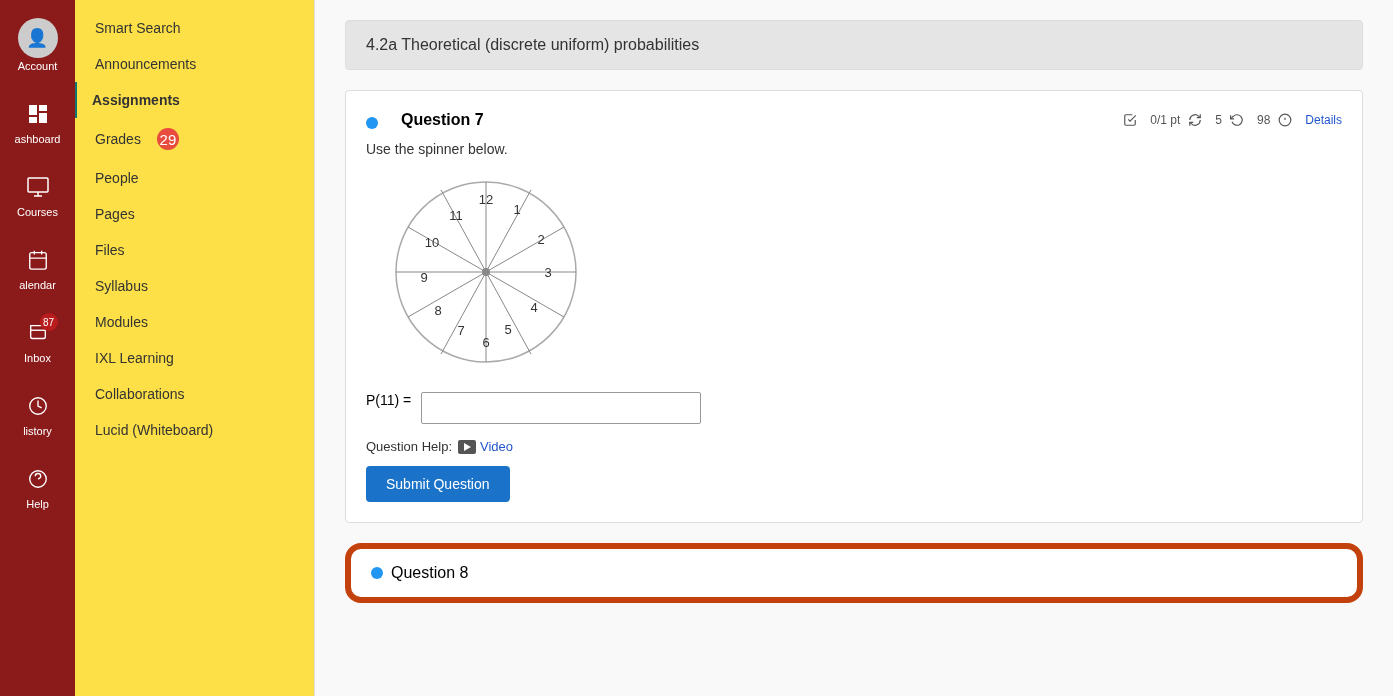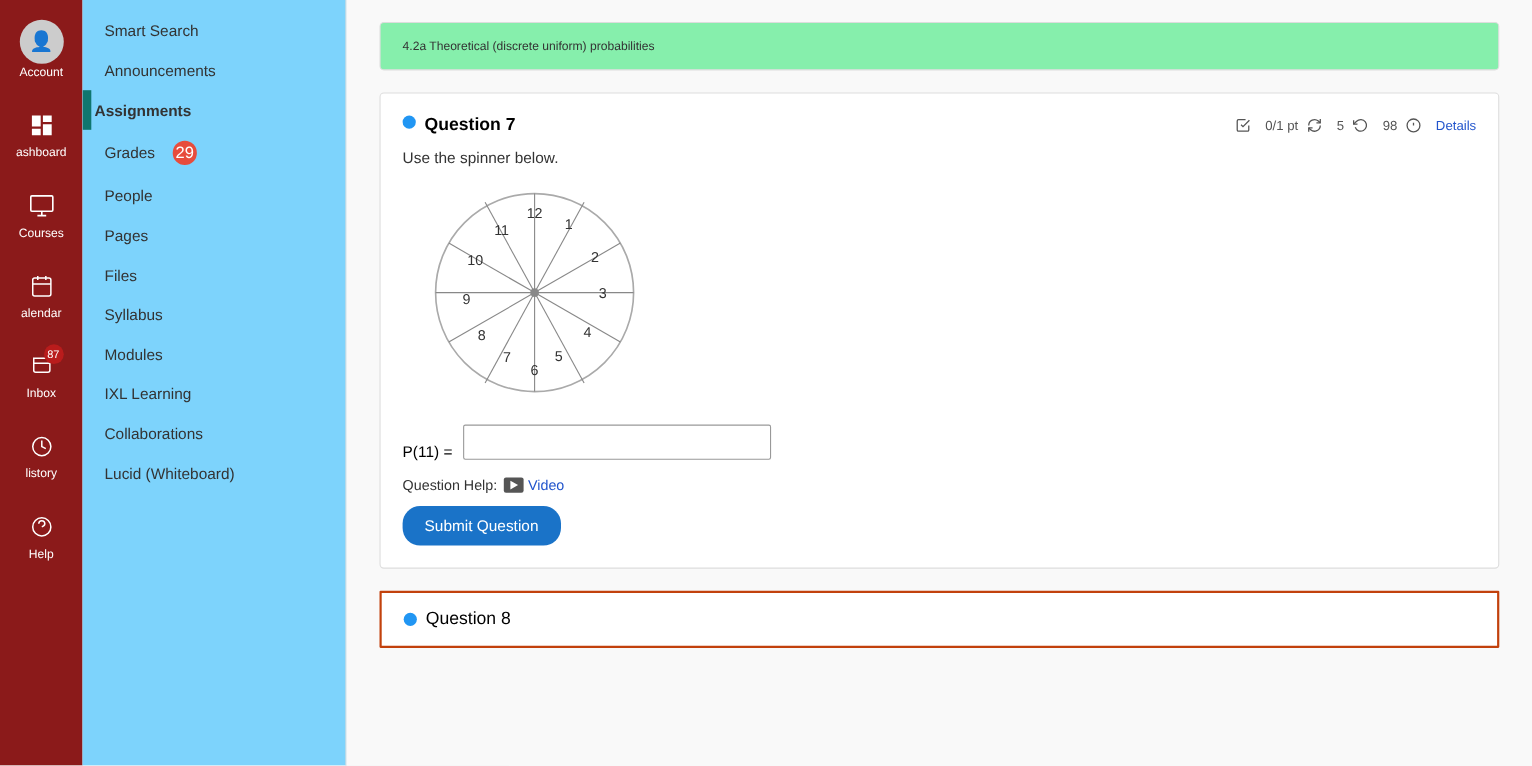--- a/index.html
+++ b/index.html
@@ -62,39 +62,39 @@
       right: -4px;
     }
     .nav-icon-wrap {
       position: relative;
       display: inline-block;
     }
 
     
     .sidebar {
       width: 240px;
-      background: #7dd3fc;
+      background: #fde047;
       border-right: 1px solid #ddd;
       flex-shrink: 0;
       padding-top: 10px;
       overflow-y: auto;
     }
     .sidebar-item {
       padding: 10px 20px;
       font-size: 14px;
       color: #333;
       cursor: pointer;
       display: flex;
       align-items: center;
       gap: 8px;
     }
     .sidebar-item.active {
-      border-left: 8px solid #0f766e;
+      border-left: 2px solid #0f766e;
       font-weight: bold;
-      padding-left: 3px;
+      padding-left: 15px;
     }
     .sidebar-badge {
       background: #e74c3c;
       color: white;
       border-radius: 50%;
       width: 22px;
       height: 22px;
       font-size: 15px;
       display: flex;
       align-items: center;
@@ -104,48 +104,48 @@
 
     
     .main-content {
       flex: 1;
       overflow-y: auto;
       padding: 20px 30px;
       background: #f9f9f9;
     }
 
     .assignment-title-box {
-      background: #86efac;
+      background: #e5e5e5;
       border: 1px solid #ddd;
       border-radius: 4px;
       padding: 15px 20px;
       margin-bottom: 20px;
-      font-size: 11px;
+      font-size: 16px;
       color: #333;
     }
 
     .question-block {
       background: white;
       border: 1px solid #ddd;
       border-radius: 4px;
       padding: 20px;
       margin-bottom: 20px;
     }
     .question-header {
       display: flex;
       align-items: center;
       justify-content: space-between;
       margin-bottom: 12px;
     }
     .question-title {
       font-size: 16px;
       font-weight: bold;
       display: flex;
-      align-items: flex-start;
-      gap: 8px;
+      align-items: flex-end;
+      gap: 23px;
     }
     .question-dot {
       width: 12px;
       height: 12px;
       border-radius: 50%;
       background: #2196F3;
       display: inline-block;
     }
     .question-meta {
       font-size: 12px;
@@ -165,21 +165,21 @@
     
     .spinner-container {
       display: flex;
       justify-content: flex-start;
       margin: 10px 0 20px 20px;
     }
 
     
     .probability-row {
       display: flex;
-      align-items: flex-end;
+      align-items: flex-start;
       gap: 10px;
       margin-bottom: 15px;
       font-size: 14px;
     }
     .probability-input {
       width: 280px;
       height: 32px;
       border: 1px solid #999;
       border-radius: 2px;
       padding: 4px 8px;
@@ -218,32 +218,32 @@
       border-bottom: 4px solid transparent;
       border-left: 7px solid white;
     }
 
     .submit-btn {
       background: #1a73c8;
       color: white;
       border: none;
       padding: 10px 20px;
       font-size: 14px;
-      border-radius: 16px;
+      border-radius: 4px;
       cursor: pointer;
     }
 
     .question-8-header {
       display: flex;
       align-items: center;
       gap: 8px;
       padding: 15px 20px;
       background: white;
-      border: 2px solid #c2410c;
-      border-radius: 1px;
+      border: 6px solid #c2410c;
+      border-radius: 16px;
     }
   </style>
 </head>
 <body>
 
 <nav class="left-nav">
   <div class="nav-item">
     <div class="nav-avatar">👤</div>
     <span>Account</span>
   </div>

